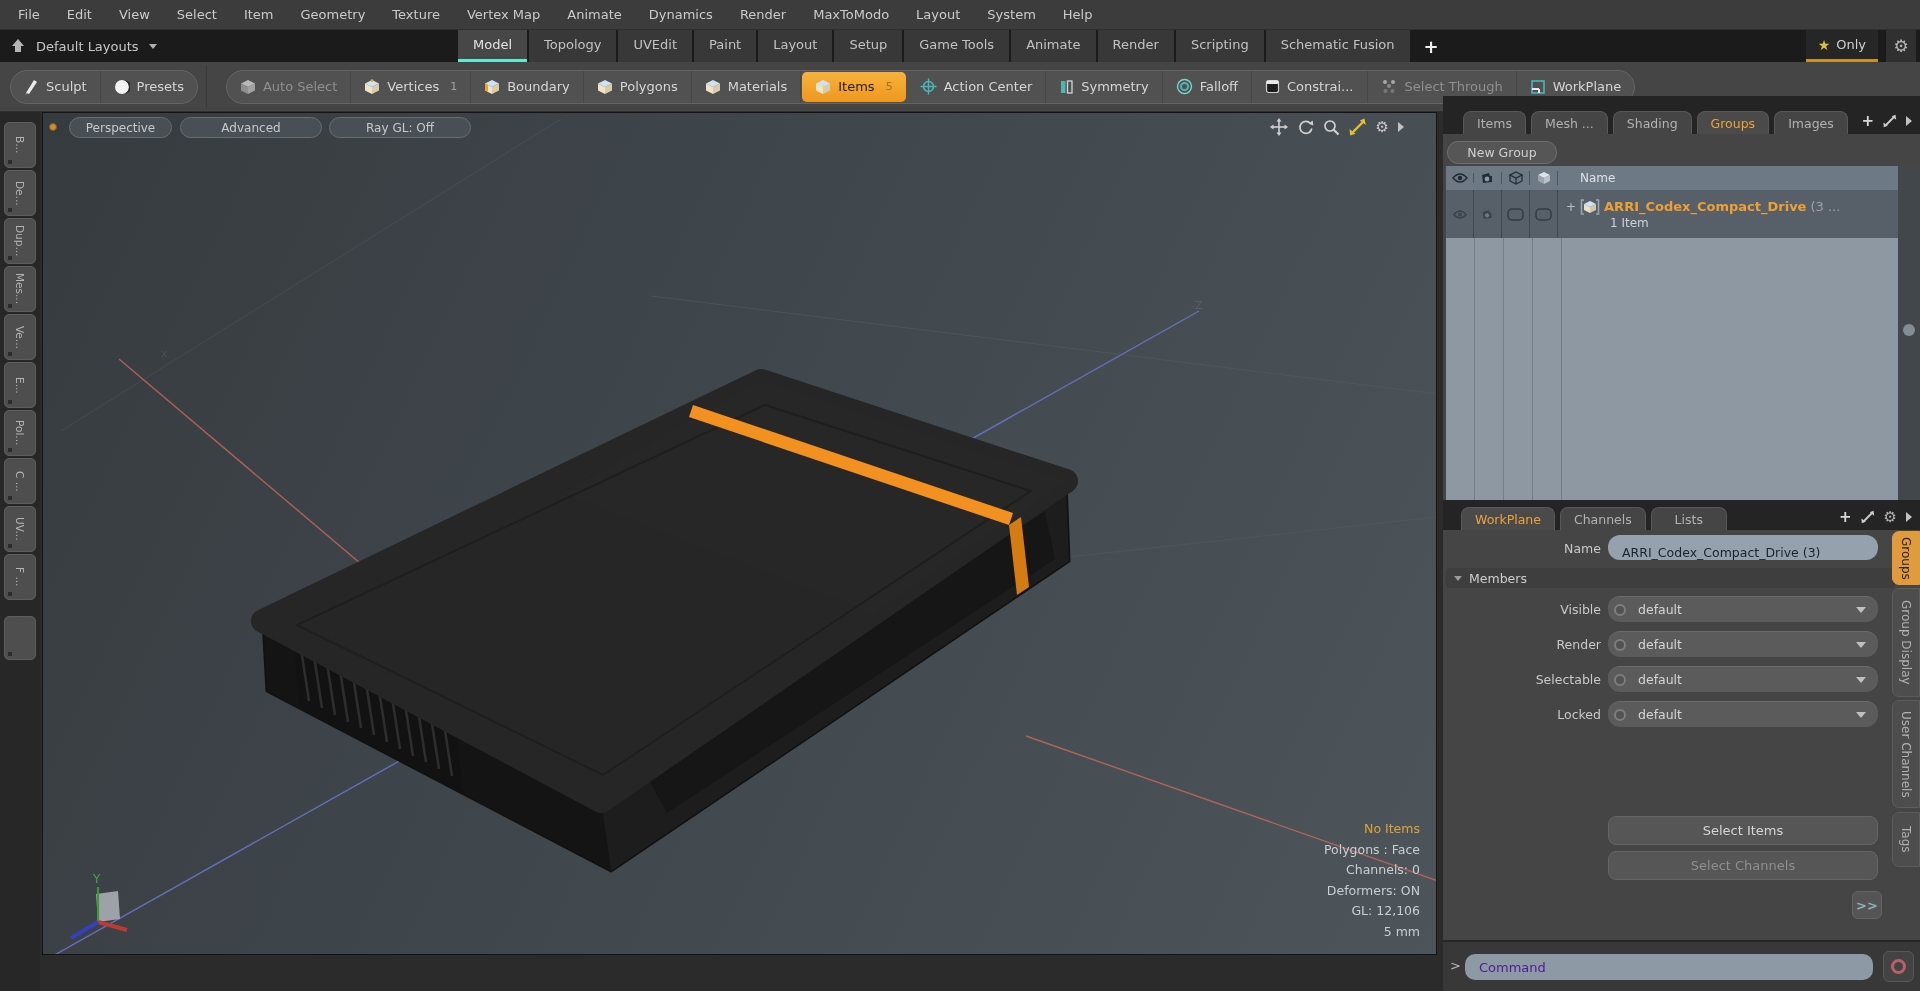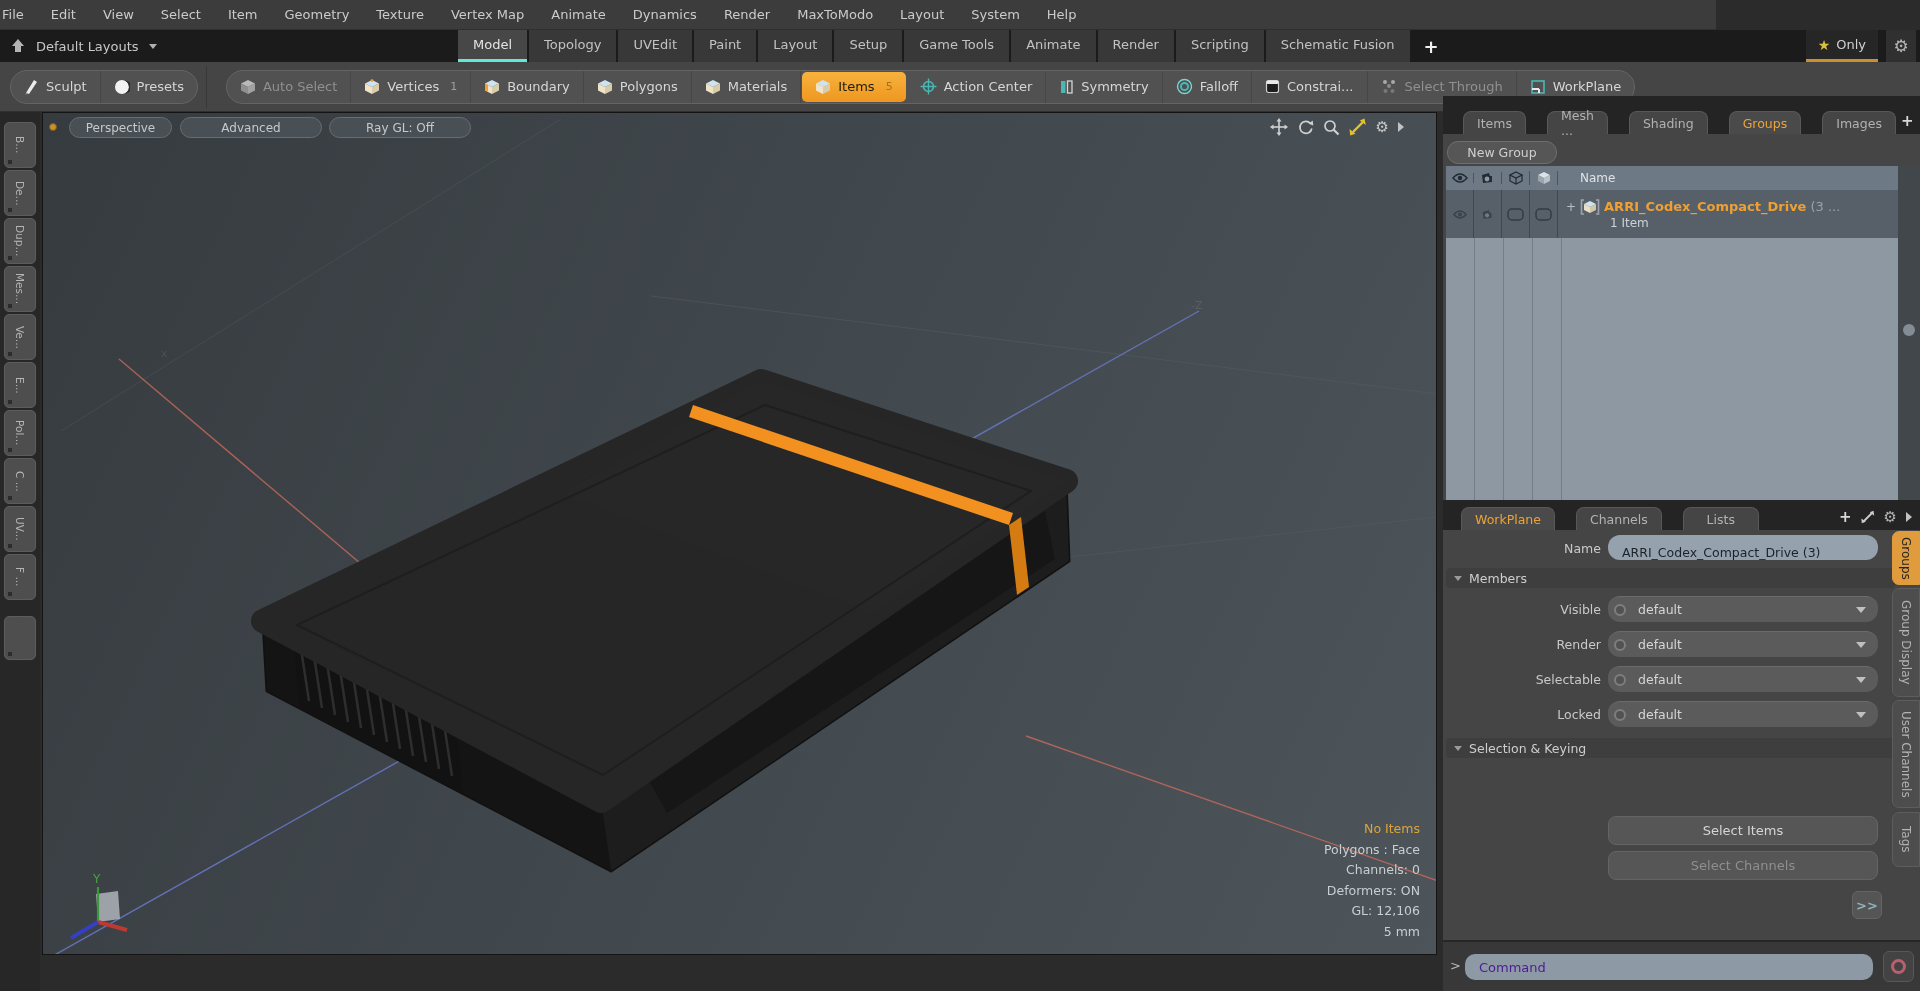--- a/index.html
+++ b/index.html
@@ -1,19 +1,19 @@
 <!DOCTYPE html>
 <html><head>
 <meta charset="utf-8">
 <style>
   * { margin:0; padding:0; box-sizing:border-box; }
   html,body { width:1920px; height:991px; background:#2b2b2b; font-family:"DejaVu Sans", sans-serif; font-size:12px; overflow:hidden; color:#c9c9c9; }
 
   
-  .menubar { position:absolute; left:0; top:0; width:1716px; height:30px; background:#3c3c3c; display:flex; align-items:center; padding-left:2px; gap:27px; border-bottom:1px solid #2f2f2f; }
+  .menubar { position:absolute; left:0; top:0; width:1920px; height:30px; background:#3c3c3c; display:flex; align-items:center; padding-left:18px; gap:27px; border-bottom:1px solid #2f2f2f; }
   .menubar span { color:#cbcbcb; font-size:13px; cursor:default; }
 
   
   .layoutbar { position:absolute; left:0; top:30px; width:1920px; height:32px; background:#1b1b1b; }
   .lb-left { position:absolute; left:10px; top:0; height:32px; display:flex; align-items:center; gap:10px; }
   .lb-left .label { color:#c8c8c8; font-size:13px; }
   .caret-down { width:0; height:0; border-left:4px solid transparent; border-right:4px solid transparent; border-top:5px solid #b0b0b0; display:inline-block; }
   .lb-tabs { position:absolute; left:458px; top:0; height:32px; display:flex; align-items:stretch; gap:2px; }
   .lb-tab { background:#383838; color:#c2c2c2; font-size:13px; padding:0 15px; display:flex; align-items:center; border-bottom:3px solid transparent; }
   .lb-tab.active { background:#474747; color:#e4e4e4; border-bottom:3px solid #5eead4; }
@@ -52,21 +52,21 @@
   
   .statusbar { position:absolute; left:42px; top:1003px; width:1297px; height:36px; background:#c4b5fd; }
   .statusbar .bar { position:absolute; left:75px; right:0; top:3px; bottom:0; background:#4a4a4a; border-top:1px solid #5d5d5d; border-left:1px solid #5d5d5d; border-top-left-radius:7px; display:flex; align-items:center; padding-left:42px; }
   .statusbar .bar span { color:#ccd0d3; font-size:13px; white-space:pre; }
 
   
   .rightpanel { position:absolute; left:1443px; top:96px; width:477px; height:895px; background:#454545; }
   .rp-tabbar { position:absolute; left:0; width:477px; background:#242424; display:flex; align-items:flex-end; }
   .rp-tabbar.top { top:0; height:38px; }
   .rp-tabbar.mid { top:404px; height:30px; }
-  .rtab { height:23px; border:1px solid #585858; border-bottom:none; border-radius:8px 8px 0 0; background:#454545; color:#b2b2b2; font-size:12.5px; display:flex; align-items:center; justify-content:center; padding:0 13px; margin-right:5px;margin-left:16px; }
+  .rtab { height:23px; border:1px solid #585858; border-bottom:none; border-radius:8px 8px 0 0; background:#454545; color:#b2b2b2; font-size:12.5px; display:flex; align-items:center; justify-content:center; padding:0 13px; margin-right:5px; }
   .rtab.active { color:#eda339; background:#4a4a4a; }
   .rp-tabicons { margin-left:auto; display:flex; align-items:center; gap:9px; padding:0 8px 4px 0; color:#b5b5b5; }
   .rp-tabicons .plus { font-size:15px; font-weight:bold; color:#d8d8d8; }
   .tri-right { width:0; height:0; border-top:5px solid transparent; border-bottom:5px solid transparent; border-left:6px solid #c2c2c2; }
   .newgroup { position:absolute; left:4px; top:45px; width:110px; height:23px; background:#565656; border:1px solid #6e6e6e; border-radius:11px; color:#cfcfcf; display:flex; align-items:center; justify-content:center; font-size:12.5px; }
   .rp-list { position:absolute; left:3px; top:70px; width:452px; height:334px; display:flex; flex-direction:column; background:#8e98a2; }
   .rl-header { height:24px; background:#6d7984; display:flex; align-items:center; }
   .rl-row { height:48px; background:#576069; display:flex; }
   .icell { width:28px; display:flex; align-items:center; justify-content:center; border-right:1px solid rgba(35,42,50,.45); flex:none; }
   .rl-row .icell { align-items:center; }
@@ -604,24 +604,20 @@
     <div class="prow" style="top:171px;">
       <div class="plabel">
           <span>Locked</span>
         </div>
       <div class="dropdown">
           <span class="toggle"></span>
           <span class="dtext">default</span>
           <span class="dcaret"></span>
         </div>
     </div>
-    <div class="sechead" style="top:208px;">
-      <span class="tri"></span>
-      <span>Selection &amp; Keying</span>
-    </div>
     <div class="bigbtn center" style="top:286px; height:29px;">
         <span>Select Items</span>
       </div>
     <div class="bigbtn center disabled" style="top:321px; height:29px;">
         <span>Select Channels</span>
       </div>
     <div class="morebtn" style="top:361px;">
         <span>&gt;&gt;</span>
       </div>
   </div>

